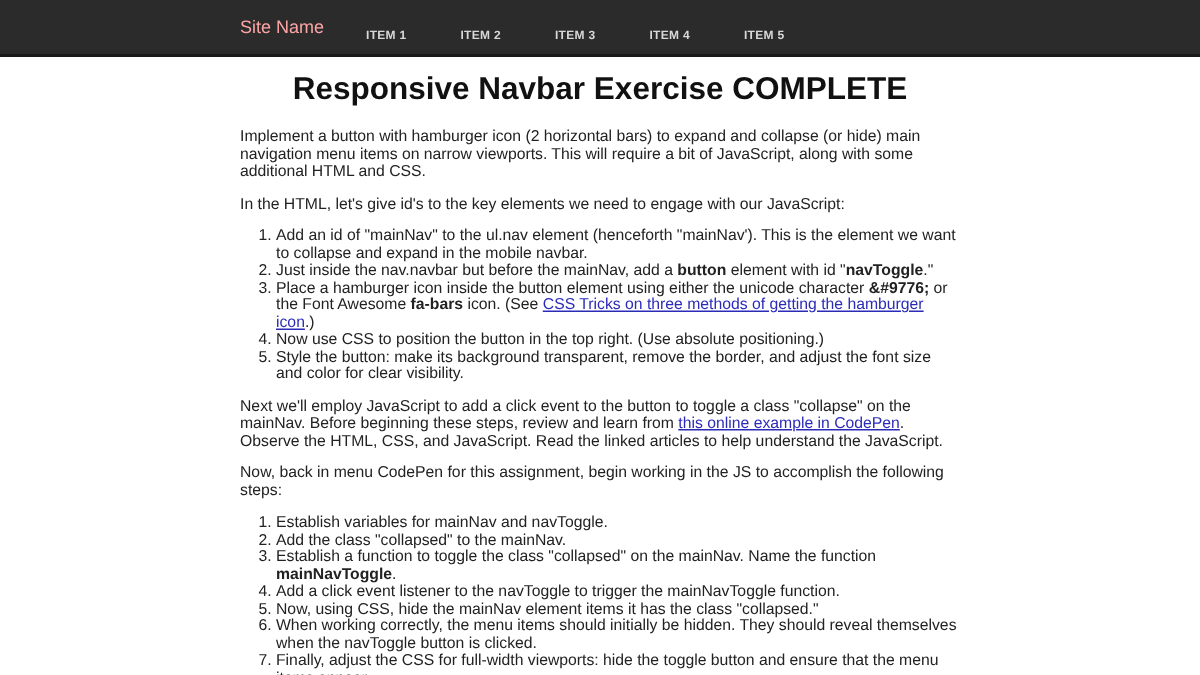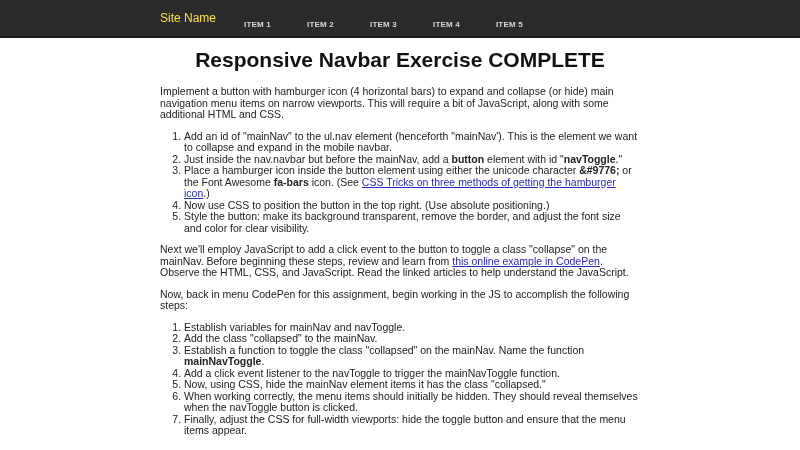--- a/index.html
+++ b/index.html
@@ -10,21 +10,21 @@
     color: #222;
   }
   .navbar {
     height: 36px;
     background: #2b2b2b;
     border-bottom: 2px solid #1a1a1a;
     position: relative;
   }
   .site-name {
     position: absolute; left: 160px; top: 11px;
-    color: #fde047; font-size: 12px; text-decoration: none;
+    color: #fca5a5; font-size: 12px; text-decoration: none;
   }
   .nav-items { position: absolute; left: 244px; top: 13px; margin: 0; padding: 0; list-style: none; display: flex; }
   .nav-items li { margin-right: 36px; }
   .nav-items a {
     color: #d8d8d8; font-size: 8px; font-weight: bold; text-decoration: none; letter-spacing: 0.2px;
   }
   .content { position: absolute; left: 160px; top: 48px; width: 480px; }
   h1 { font-size: 21px; font-weight: bold; margin: 0 0 14px 0; color: #111; text-align: center; }
   p { font-size: 10.5px; line-height: 11.5px; margin: 0 0 10px 0; }
   ol { font-size: 10.5px; line-height: 11.5px; margin: 0 0 10px 0; padding-left: 24px; }
@@ -41,21 +41,22 @@
     <li><a>ITEM 1</a></li>
     <li><a>ITEM 2</a></li>
     <li><a>ITEM 3</a></li>
     <li><a>ITEM 4</a></li>
     <li><a>ITEM 5</a></li>
   </ul>
 </nav>
 
 <main class="content">
   <h1>Responsive Navbar Exercise COMPLETE</h1>
-  <p>Implement a button with hamburger icon (4 horizontal bars) to expand and collapse (or hide) main navigation menu items on narrow viewports. This will require a bit of JavaScript, along with some additional HTML and CSS.</p>
+  <p>Implement a button with hamburger icon (2 horizontal bars) to expand and collapse (or hide) main navigation menu items on narrow viewports. This will require a bit of JavaScript, along with some additional HTML and CSS.</p>
+  <p>In the HTML, let's give id's to the key elements we need to engage with our JavaScript:</p>
   <ol>
     <li>Add an id of "mainNav" to the ul.nav element (henceforth "mainNav'). This is the element we want to collapse and expand in the mobile navbar.</li>
     <li><span>Just inside the nav.navbar but before the mainNav, add a </span><b>button</b><span> element with id "</span><b>navToggle</b><span>."</span></li>
     <li><span>Place a hamburger icon inside the button element using either the unicode character </span><b>&amp;#9776;</b><span> or the Font Awesome </span><b>fa-bars</b><span> icon. (See </span><a class="link">CSS Tricks on three methods of getting the hamburger icon</a><span>.)</span></li>
     <li>Now use CSS to position the button in the top right. (Use absolute positioning.)</li>
     <li>Style the button: make its background transparent, remove the border, and adjust the font size and color for clear visibility.</li>
   </ol>
   <p><span>Next we'll employ JavaScript to add a click event to the button to toggle a class "collapse" on the mainNav. Before beginning these steps, review and learn from </span><a class="link">this online example in CodePen</a><span>. Observe the HTML, CSS, and JavaScript. Read the linked articles to help understand the JavaScript.</span></p>
   <p>Now, back in menu CodePen for this assignment, begin working in the JS to accomplish the following steps:</p>
   <ol>

